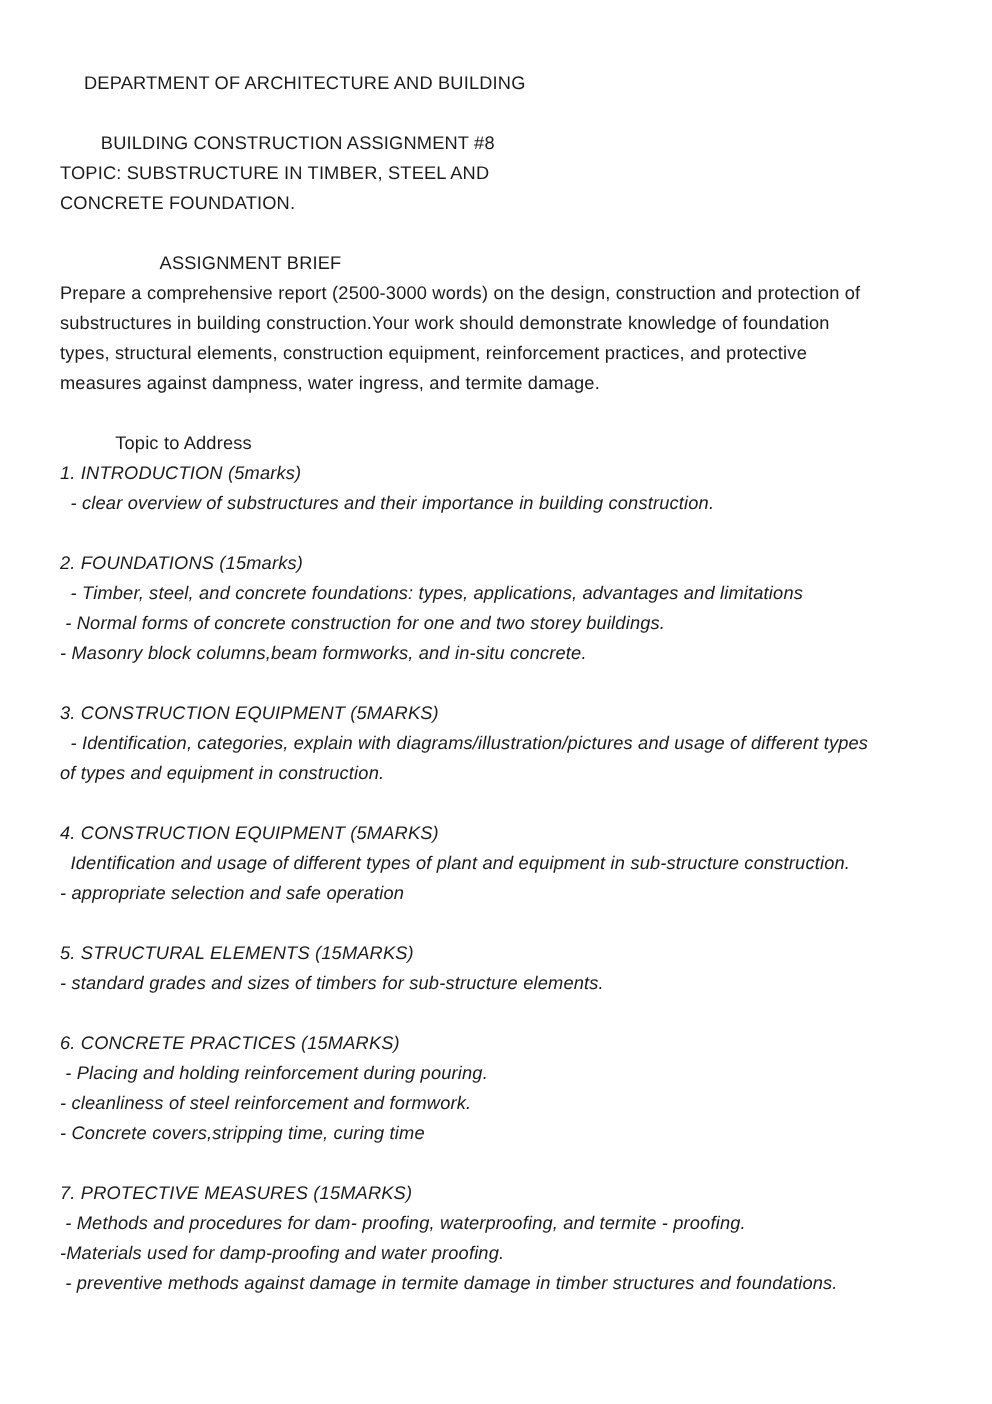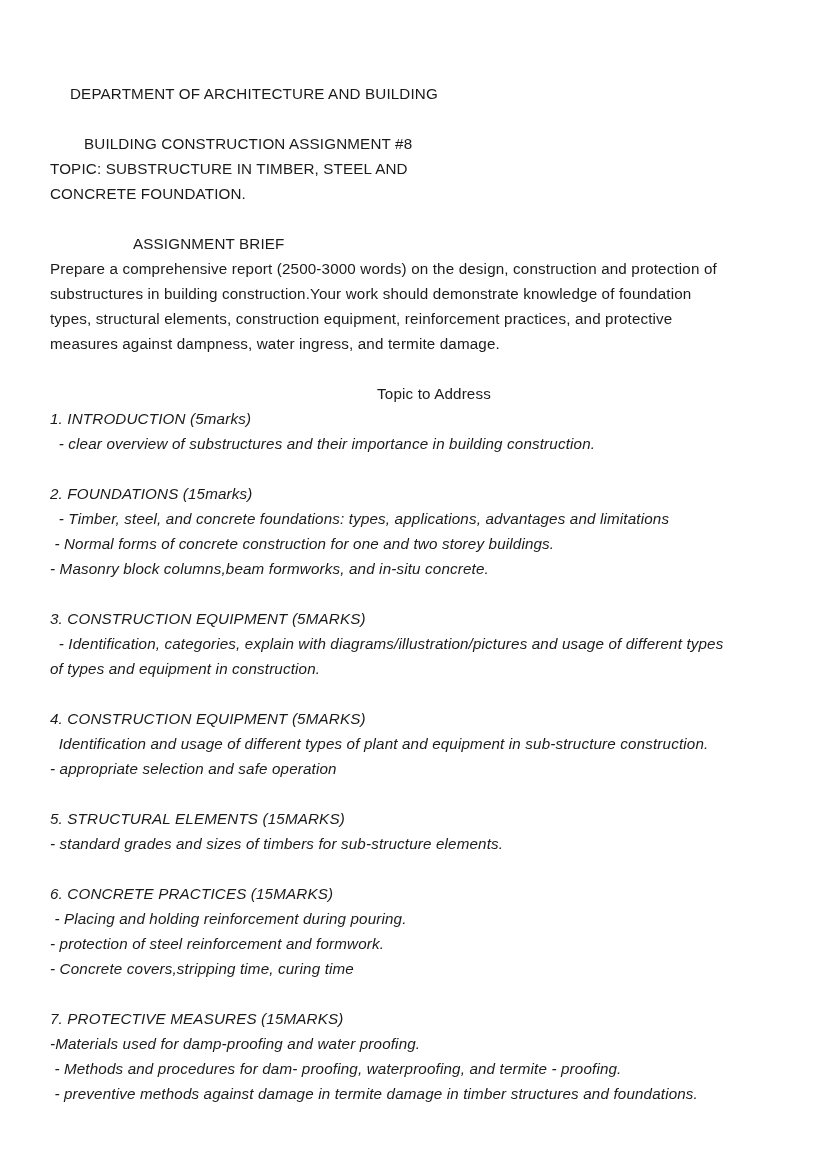--- a/index.html
+++ b/index.html
@@ -15,21 +15,21 @@
     color: #1a1a1a;
     -webkit-font-smoothing: antialiased;
   }
 
   .page {
     position: relative;
     width: 827px;
     height: 1170px;
     background: #ffffff;
     box-sizing: border-box;
-    padding: 81px 55px 0 50px;
+    padding: 57px 55px 0 50px;
     overflow: hidden;
   }
 
   
   .line {
     font-size: 15.2px;
     line-height: 25px;
     white-space: pre-wrap;
     letter-spacing: 0.01em;
   }
@@ -41,21 +41,21 @@
   }
 
   .spacer-sm { height: 25px; }
 
   .title-line    { margin-left: 34px; }
   .topic-line    { margin-left: 0; }
   .topic-line-2  { margin-left: 0; }
 
   
   .brief-heading { margin-left: 83px; }
-  .topics-heading { margin-left: 46px; text-align: center; }
+  .topics-heading { margin-left: 46px; }
 
   
   .para .line { margin-left: 0; }
 
   
   .section { margin: 0; font-style: italic; }
   .section-heading { margin-left: 0; }
 
   
   .ind-0  { margin-left: 0px; }
@@ -127,26 +127,26 @@
 
     <div class="section">
       <div class="line section-heading">5. STRUCTURAL ELEMENTS (15MARKS)</div>
       <div class="line ind-0">- standard grades and sizes of timbers for sub-structure elements.</div>
     </div>
     <div class="gap"></div>
 
     <div class="section">
       <div class="line section-heading">6. CONCRETE PRACTICES (15MARKS)</div>
       <div class="line ind-0"> - Placing and holding reinforcement during pouring.</div>
-      <div class="line ind-0">- protection of steel reinforcement and formwork.</div>
+      <div class="line ind-0">- cleanliness of steel reinforcement and formwork.</div>
       <div class="line ind-0">- Concrete covers,stripping time, curing time</div>
     </div>
     <div class="gap"></div>
 
     <div class="section">
       <div class="line section-heading">7. PROTECTIVE MEASURES (15MARKS)</div>
+      <div class="line ind-0"> - Methods and procedures for dam- proofing, waterproofing, and termite - proofing.</div>
       <div class="line ind-0">-Materials used for damp-proofing and water proofing.</div>
-      <div class="line ind-0"> - Methods and procedures for dam- proofing, waterproofing, and termite - proofing.</div>
       <div class="line ind-0"> - preventive methods against damage in termite damage in timber structures and foundations.</div>
     </div>
   </div>
 
 </div>
 
 </body></html>

